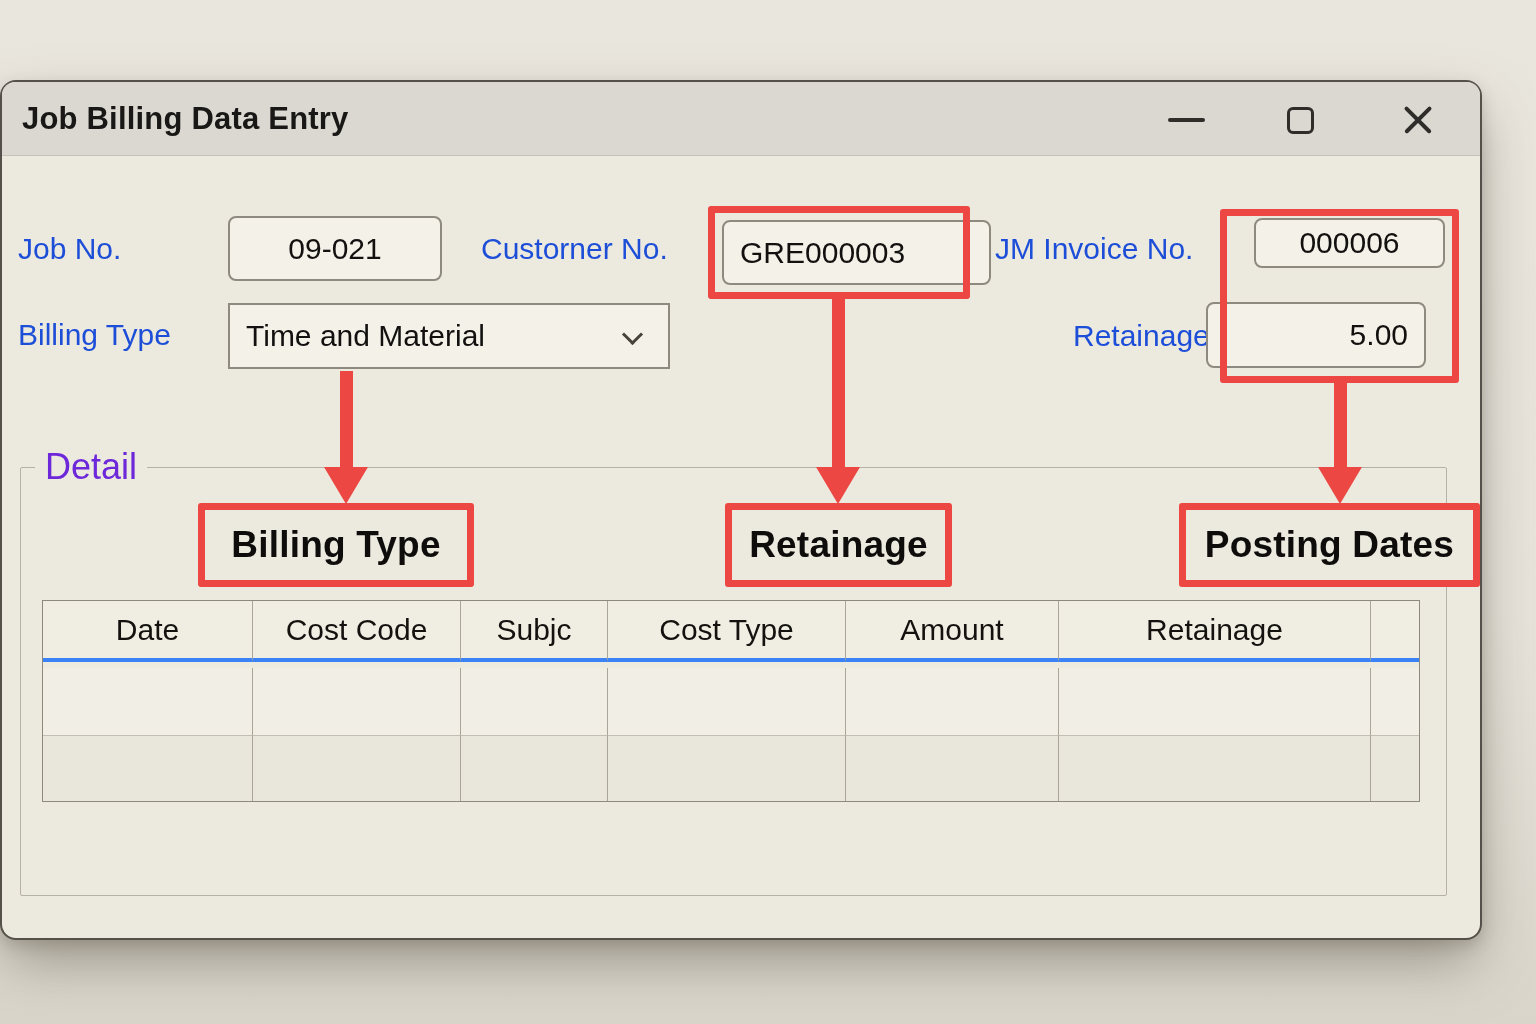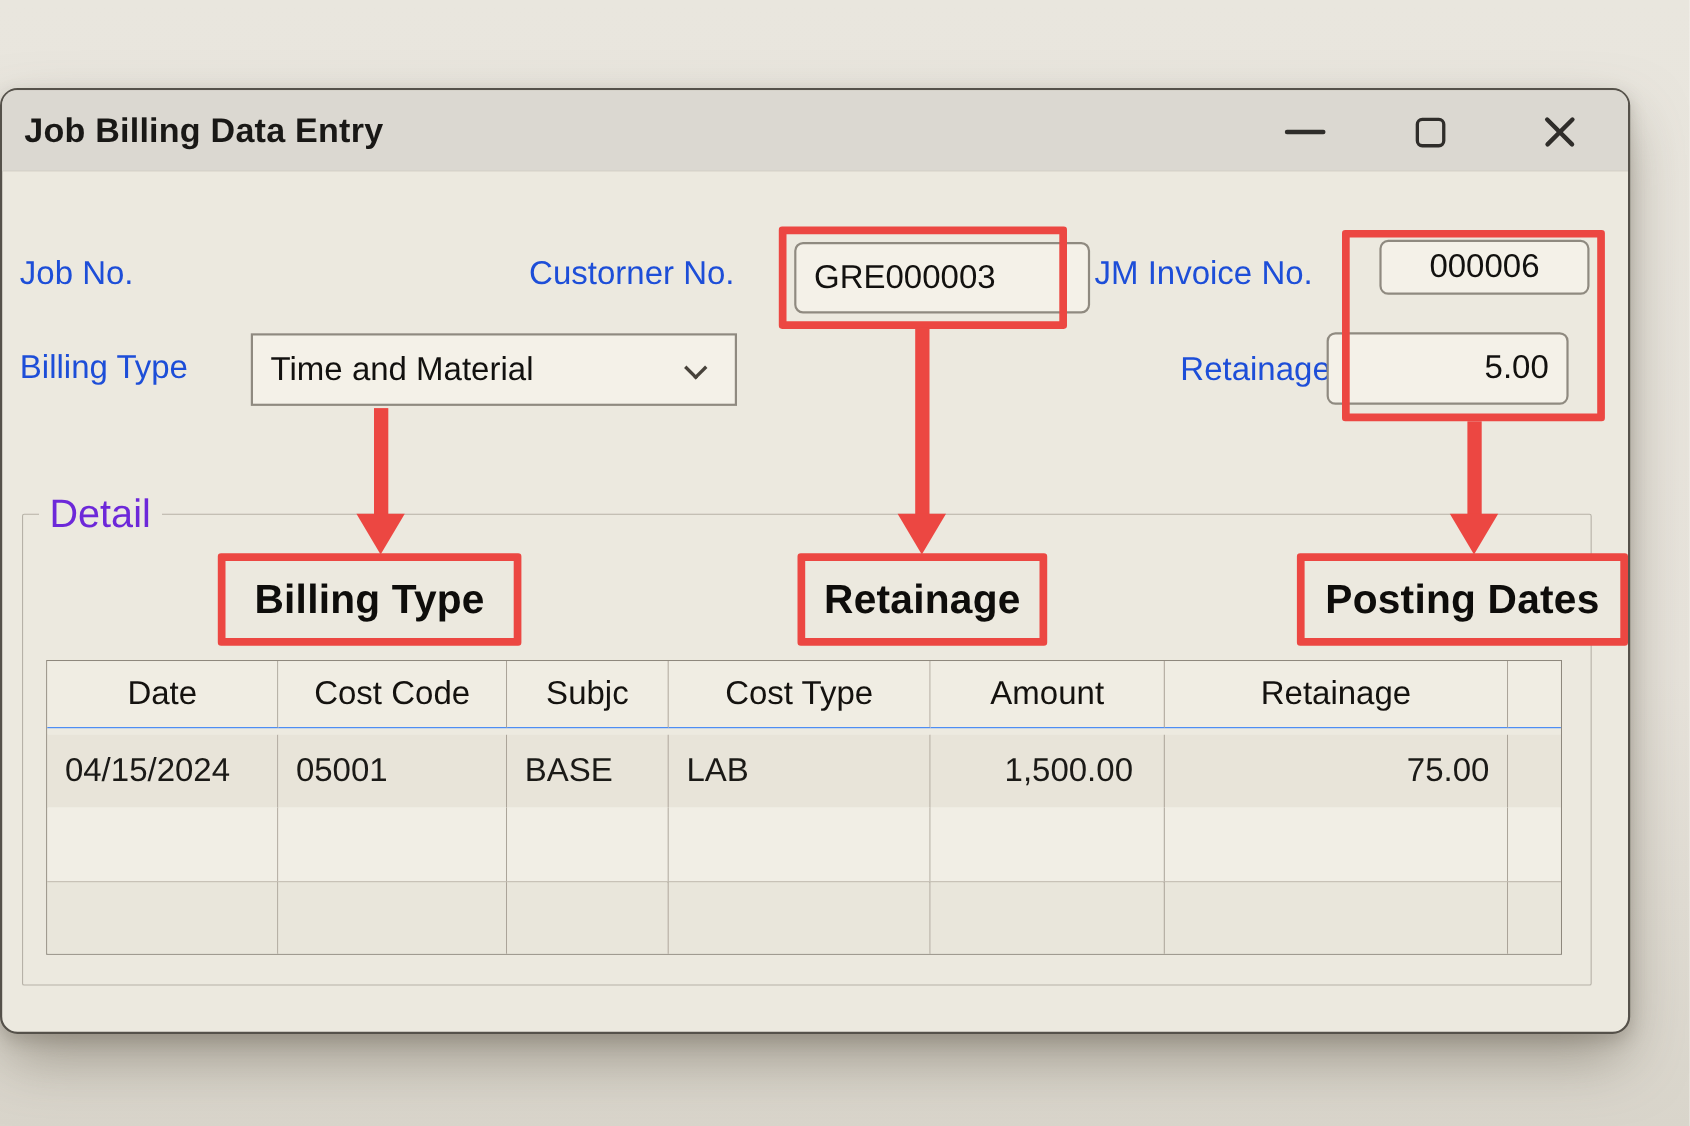--- a/index.html
+++ b/index.html
@@ -106,21 +106,21 @@
   }
   .grow{display:grid;grid-template-columns:210px 208px 147px 238px 213px 312px 48px;}
   .gcell{
     font-size:30px;overflow:hidden;white-space:nowrap;
     border-right:1px solid var(--grid-line);
     display:flex;align-items:center;
   }
   .gcell:last-child{border-right:none;}
   .ghead .gcell{
     height:61px;background:#f0ede3;justify-content:center;
-    border-bottom:1px solid #3b82f6;color:#14120f;
+    border-bottom:4px solid #3b82f6;color:#14120f;
   }
   .gsep{height:6px;background:#edeae0;}
   .r1 .gcell{height:66px;background:#e8e4d9;}
   .r2 .gcell{height:67px;background:#f1eee5;}
   .r3 .gcell{height:66px;background:#e9e6db;border-top:1px solid rgba(150,143,130,.45);}
   .c-left{padding-left:16px;justify-content:flex-start;}
   .c-right{justify-content:flex-end;}
   .pr-amt{padding-right:28px;}
   .pr-ret{padding-right:16px;}
 </style>
@@ -136,20 +136,21 @@
     </button>
     <button class="winbtn btn-max">
       <span class="ic-max"></span>
     </button>
     <button class="winbtn btn-close">
       <span class="ic-close"></span>
     </button>
   </div>
 
   <div class="lbl" style="left:16px;top:150px;">Job No.</div>
+  <input class="field t-center" style="left: 226px; top: 134px; width: 214px; height: 65px;" value="09-021">
 
   <div class="lbl" style="left:479px;top:150px;">Custorner No.</div>
   <input class="field t-left" style="left: 720px; top: 138px; width: 269px; height: 65px;" value="GRE000003">
 
   <div class="lbl" style="left:993px;top:150px;">JM Invoice No.</div>
   <input class="field t-center" style="left: 1252px; top: 136px; width: 191px; height: 50px;" value="000006">
 
   <div class="lbl" style="left:16px;top:236px;">Billing Type</div>
   <div class="select">
     <span class="val">Time and Material</span>
@@ -181,29 +182,20 @@
     <div class="grow ghead">
       <div class="gcell">Date</div>
       <div class="gcell">Cost Code</div>
       <div class="gcell">Subjc</div>
       <div class="gcell">Cost Type</div>
       <div class="gcell">Amount</div>
       <div class="gcell">Retainage</div>
       <div class="gcell"></div>
     </div>
     <div class="gsep"></div>
-    <div class="grow r1">
-      <div class="gcell c-left">04/15/2024</div>
-      <div class="gcell c-left">05001</div>
-      <div class="gcell c-left">BASE</div>
-      <div class="gcell c-left">LAB</div>
-      <div class="gcell c-right pr-amt">1,500.00</div>
-      <div class="gcell c-right pr-ret">75.00</div>
-      <div class="gcell"></div>
-    </div>
     <div class="grow r2">
       <div class="gcell"></div>
       <div class="gcell"></div>
       <div class="gcell"></div>
       <div class="gcell"></div>
       <div class="gcell"></div>
       <div class="gcell"></div>
       <div class="gcell"></div>
     </div>
     <div class="grow r3">

